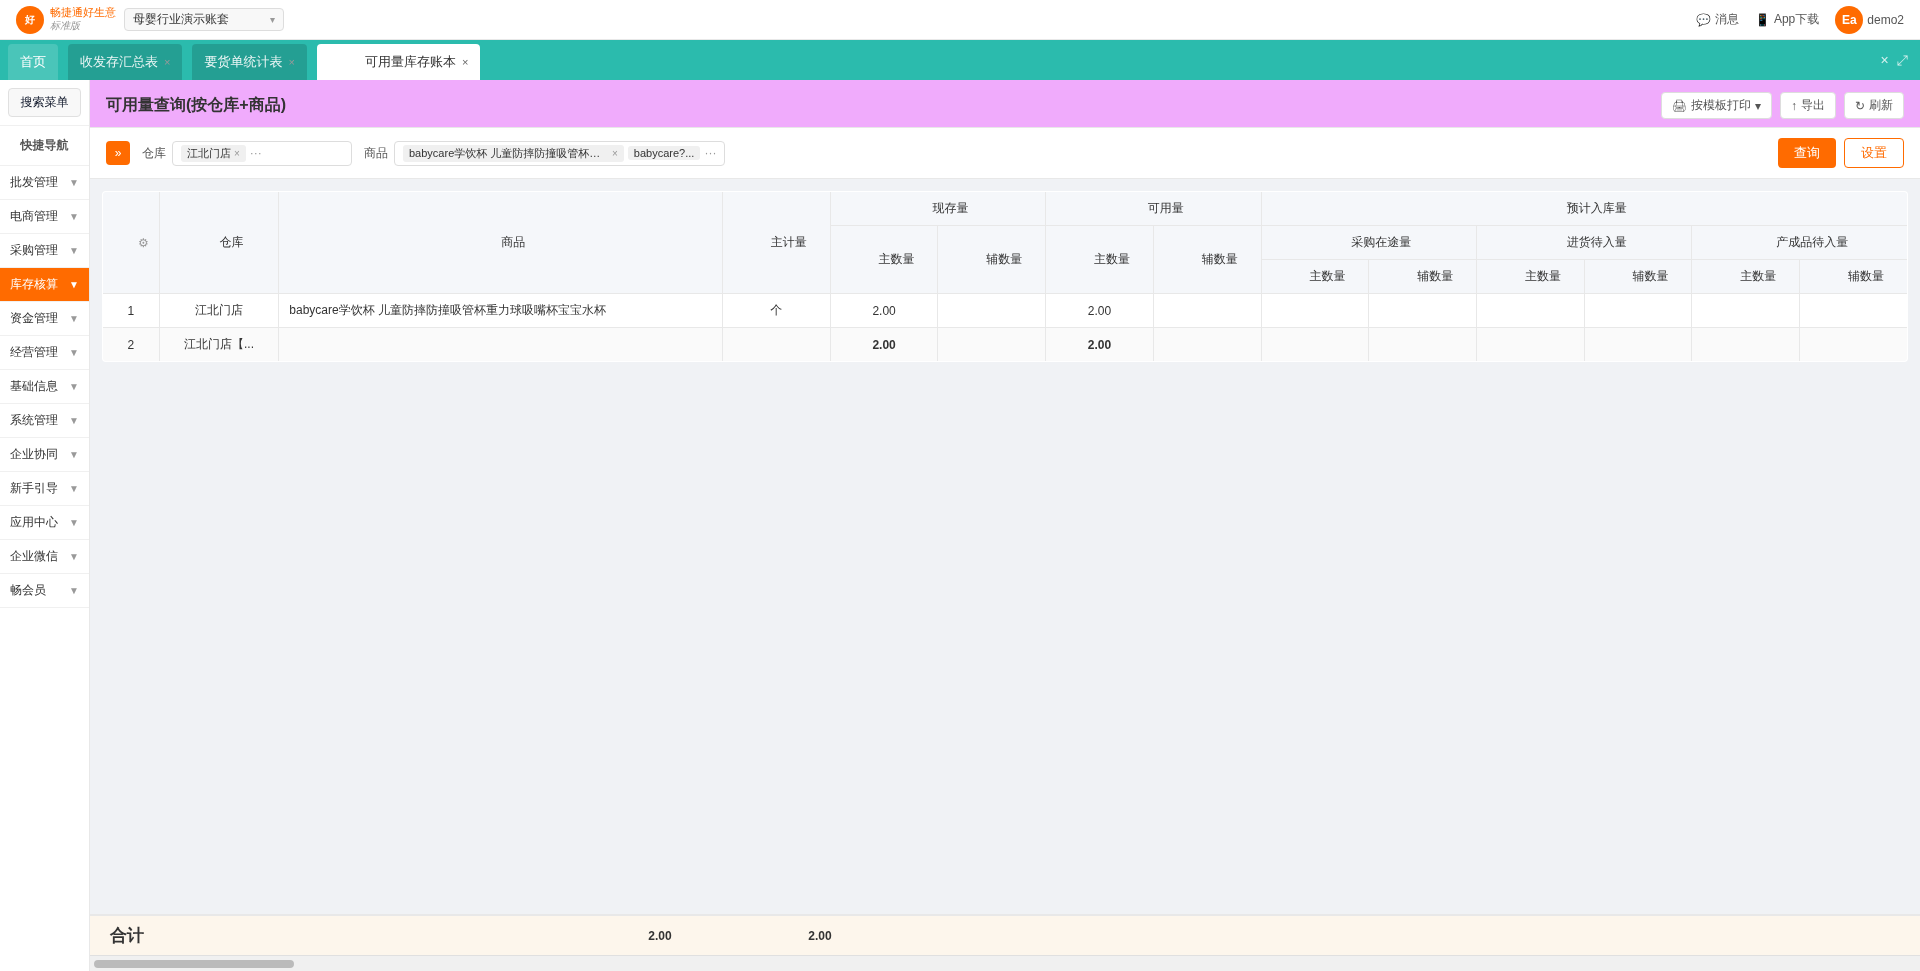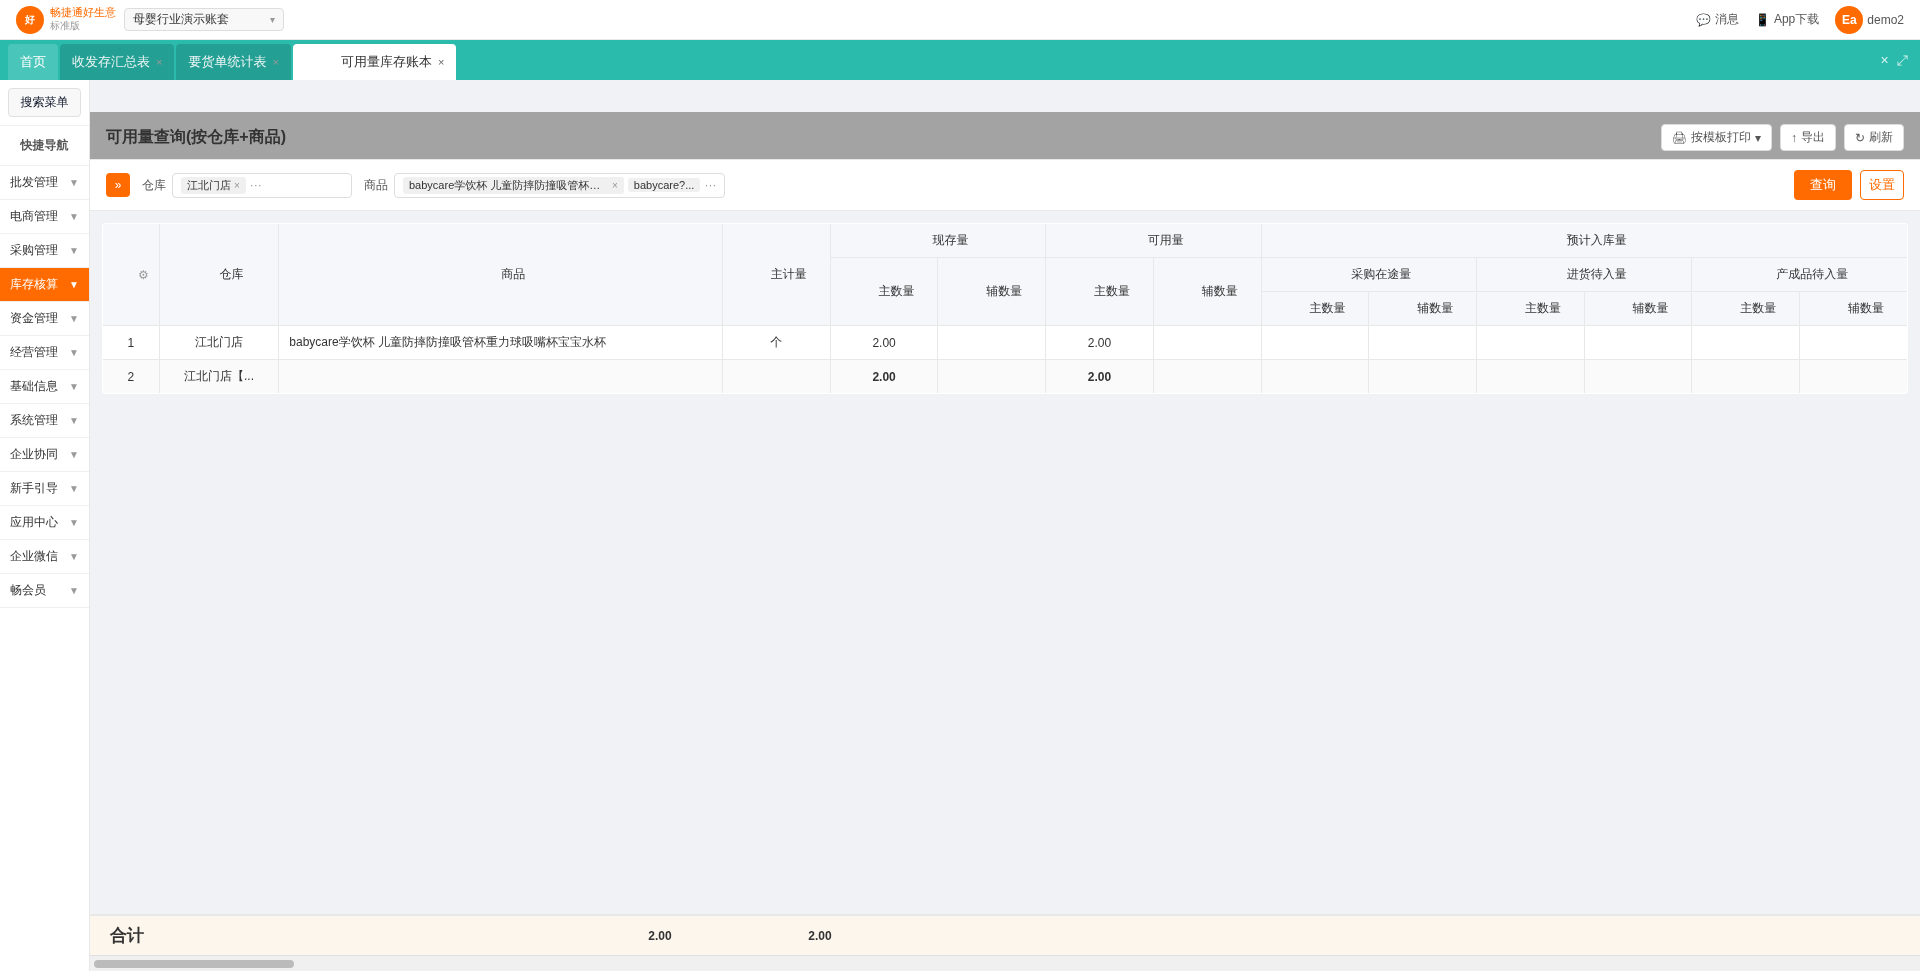--- a/index.html
+++ b/index.html
@@ -4,30 +4,30 @@
   <style>
     * { box-sizing: border-box; margin: 0; padding: 0; }
     body { font-family: 'Microsoft YaHei', Arial, sans-serif; font-size: 12px; background: #f5f5f5; color: #333; display: flex; flex-direction: column; height: 971px; overflow: hidden; }
 
     
     .top-bar { height: 40px; background: #fff; display: flex; align-items: center; justify-content: space-between; padding: 0 16px; border-bottom: 1px solid #e8e8e8; flex-shrink: 0; }
     .top-bar-left { display: flex; align-items: center; gap: 8px; }
     .logo-area { display: flex; align-items: center; gap: 6px; }
     .logo-icon { width: 28px; height: 28px; background: #ff6b00; border-radius: 50%; display: flex; align-items: center; justify-content: center; color: white; font-size: 10px; font-weight: bold; }
     .logo-text { font-size: 11px; color: #ff6b00; line-height: 1.2; }
-    .logo-sub { font-size: 10px; color: #999; }
+    .logo-sub { font-size: 10px; color: #999; font-style: italic; }
     .selector-area { display: flex; align-items: center; gap: 4px; background: #f8f8f8; border: 1px solid #ddd; border-radius: 4px; padding: 2px 8px; min-width: 160px; cursor: pointer; }
     .selector-text { font-size: 12px; color: #333; flex: 1; }
     .selector-arrow { color: #999; font-size: 10px; }
     .top-bar-right { display: flex; align-items: center; gap: 16px; }
     .top-right-item { display: flex; align-items: center; gap: 4px; cursor: pointer; color: #555; font-size: 12px; }
     .avatar { width: 28px; height: 28px; border-radius: 50%; background: #ff6b00; display: flex; align-items: center; justify-content: center; color: white; font-size: 12px; font-weight: bold; overflow: hidden; }
 
     
-    .nav-tabs { height: 40px; background: #2bbbad; display: flex; align-items: stretch; flex-shrink: 0; padding: 0 8px; gap: 2px; }
+    .nav-tabs { height: 40px; background: #2bbbad; display: flex; align-items: stretch; flex-shrink: 0; padding: 0 8px; gap: 10px; }
     .nav-tab { display: flex; align-items: center; padding: 0 12px; gap: 6px; cursor: pointer; font-size: 13px; color: rgba(255,255,255,0.85); border-radius: 4px 4px 0 0; margin-top: 4px; position: relative; }
     .nav-tab.home { background: rgba(255,255,255,0.15); color: white; }
     .nav-tab.active { background: #fff; color: #333; padding-left: 48px; }
     .nav-tab.inactive { background: rgba(0,0,0,0.15); color: rgba(255,255,255,0.9); }
     .nav-tab .close-btn { font-size: 11px; color: #999; cursor: pointer; }
     .nav-spacer { flex: 1; }
     .nav-controls { display: flex; align-items: center; gap: 8px; color: white; padding: 0 4px; }
     .nav-ctrl-btn { cursor: pointer; font-size: 14px; color: rgba(255,255,255,0.8); }
 
     
@@ -41,37 +41,37 @@
     .sidebar-nav-item { padding: 7px 8px; cursor: pointer; color: #555; font-size: 12px; text-align: center; }
     .sidebar-section { border-bottom: 1px solid #f0f0f0; }
     .sidebar-section-header { display: flex; align-items: center; justify-content: space-between; padding: 8px 10px; cursor: pointer; color: #333; font-size: 12px; font-weight: 500; }
     .sidebar-item { padding: 7px 10px 7px 16px; cursor: pointer; color: #555; font-size: 12px; }
     .expand-icon { font-size: 10px; color: #999; }
 
     
     .content-area { flex: 1; display: flex; flex-direction: column; overflow: hidden; background: #f0f2f5; }
 
     
-    .page-header { background: #a3a3a3; padding: 12px 16px 8px; border-bottom: 1px solid #e8e8e8; display: flex; align-items: center; justify-content: space-between; flex-shrink: 0; margin-top: 32px; }
+    .page-header { background: #f0abfc; padding: 12px 16px 8px; border-bottom: 1px solid #e8e8e8; display: flex; align-items: center; justify-content: space-between; flex-shrink: 0; }
     .page-title { font-size: 16px; font-weight: 600; color: #333; }
     .page-actions { display: flex; align-items: center; gap: 8px; }
     .action-btn-primary { background: #fff; border: 1px solid #ddd; border-radius: 4px; padding: 4px 10px; cursor: pointer; color: #555; font-size: 12px; display: flex; align-items: center; gap: 4px; }
 
     
     .filter-bar { background: #fff; padding: 10px 16px; border-bottom: 1px solid #e8e8e8; display: flex; align-items: center; gap: 12px; flex-shrink: 0; }
     .filter-expand-btn { width: 24px; height: 24px; background: #ff6b00; border-radius: 4px; display: flex; align-items: center; justify-content: center; color: white; cursor: pointer; font-size: 12px; }
     .filter-group { display: flex; align-items: center; gap: 6px; }
     .filter-label { color: #555; font-size: 12px; }
     .filter-input-area { display: flex; align-items: center; gap: 4px; border: 1px solid #ddd; border-radius: 4px; padding: 3px 8px; min-width: 180px; background: #fff; }
     .filter-tag { background: #f0f0f0; border-radius: 3px; padding: 1px 6px; display: flex; align-items: center; gap: 3px; font-size: 11px; color: #333; }
     .filter-tag-close { cursor: pointer; color: #999; font-size: 10px; }
     .filter-dots { color: #999; cursor: pointer; }
     .filter-actions { margin-left: auto; display: flex; gap: 8px; }
     .btn-query { background: #ff6b00; color: white; border: none; border-radius: 4px; padding: 5px 16px; cursor: pointer; font-size: 13px; }
-    .btn-settings { background: #fff; color: #ff6b00; border: 1px solid #ff6b00; border-radius: 4px; padding: 5px 8px; cursor: pointer; font-size: 13px; }
+    .btn-settings { background: #fff; color: #ff6b00; border: 1px solid #ff6b00; border-radius: 4px; padding: 5px 16px; cursor: pointer; font-size: 13px; }
 
     
     .table-container { flex: 1; overflow: auto; padding: 12px; }
     .data-table { width: 100%; border-collapse: collapse; background: #fff; border: 1px solid #e8e8e8; border-radius: 4px; overflow: hidden; }
     .data-table th, .data-table td { border: 1px solid #e8e8e8; padding: 8px 10px; text-align: center; font-size: 12px; }
     .data-table th { background: #f5f7fa; color: #333; font-weight: 500; padding-left: 35px; }
     .data-table td { color: #333; }
     .gear-icon { color: #999; cursor: pointer; }
 
     

